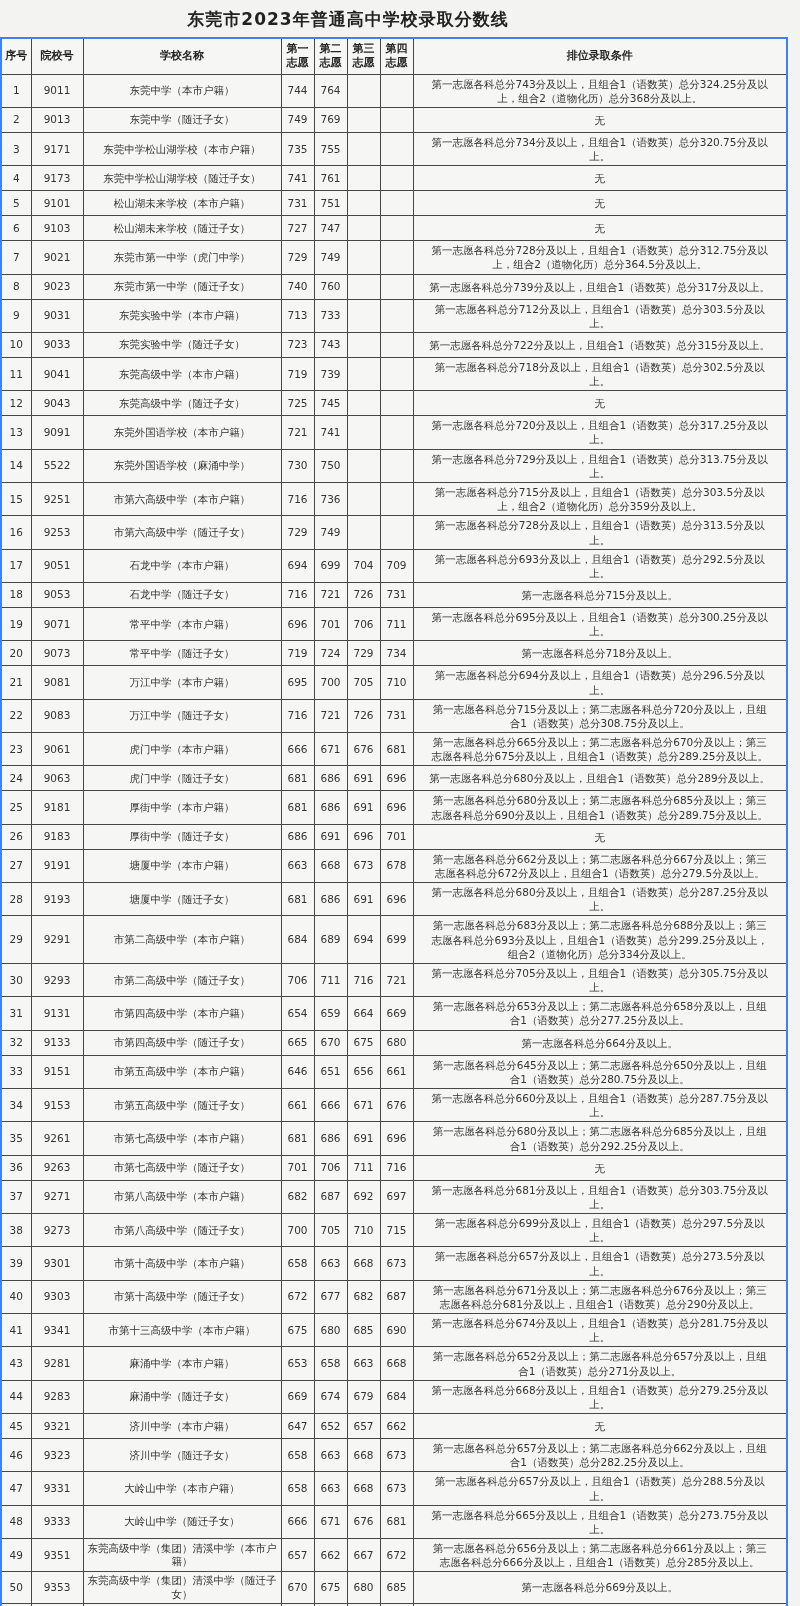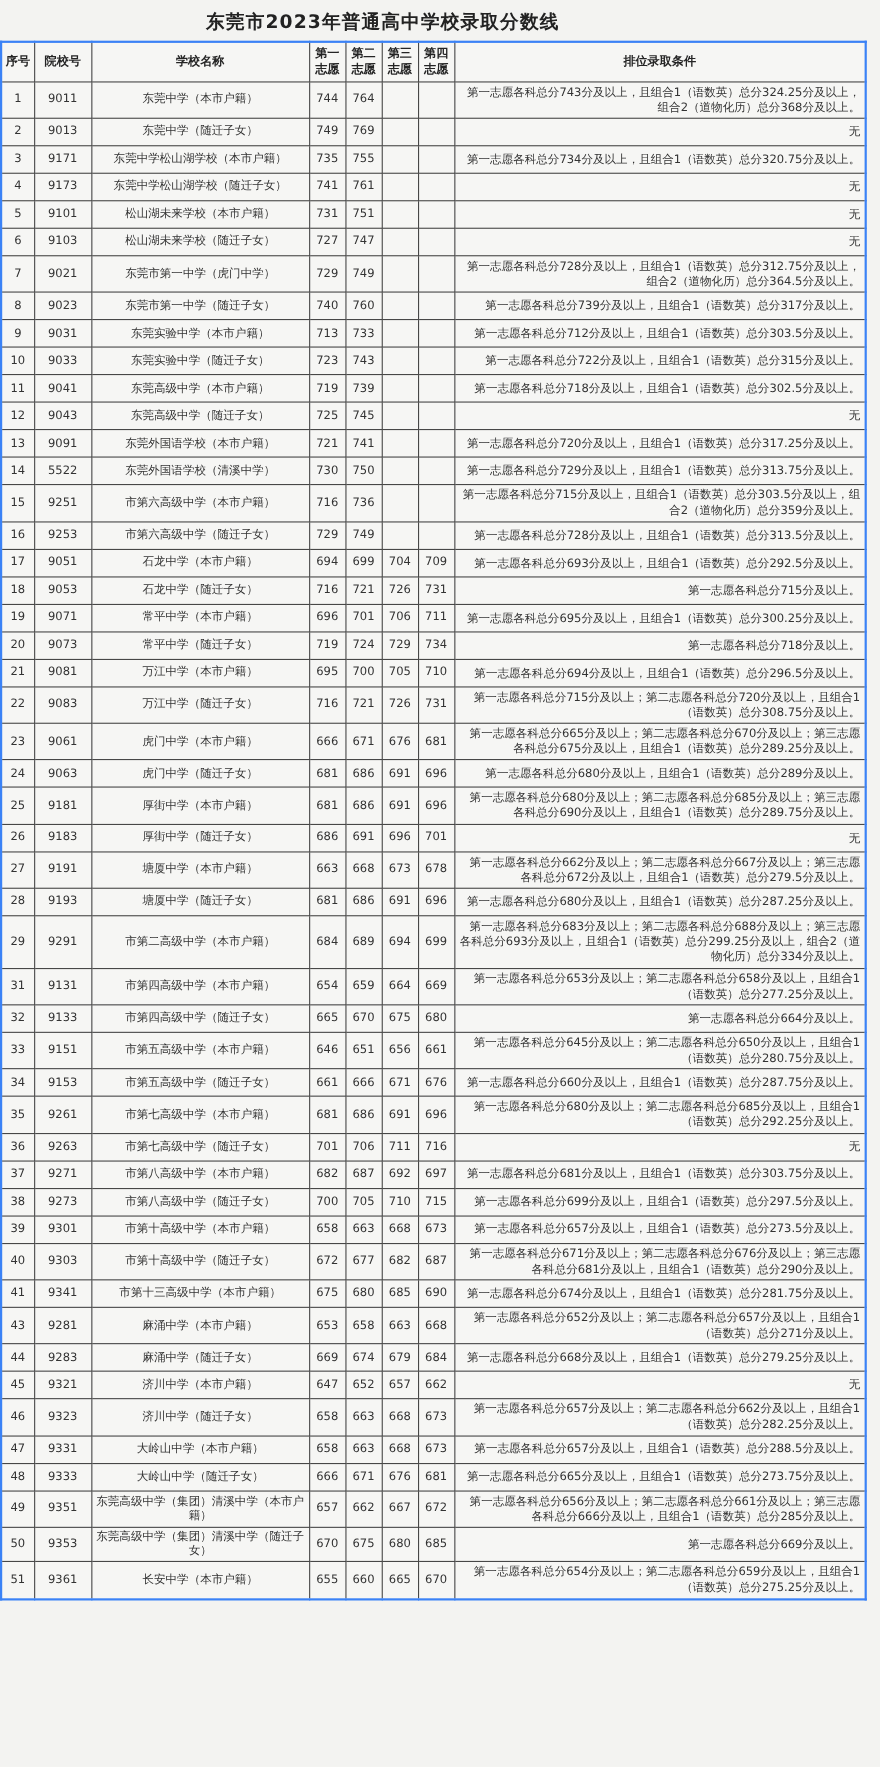--- a/index.html
+++ b/index.html
@@ -47,22 +47,22 @@
   }
   .score-table td {
     font-size: 10.5px;
     text-align: center;
     padding: 2px 2px;
     height: 25px;
     line-height: 1.25;
     color: #333;
   }
   .score-table td.cond {
-    text-align: right;
-    padding: 2px 4px;
+    text-align: center;
+    padding: 2px 14px;
     line-height: 1.35;
     word-break: break-all;
   }
   col.c-seq   { width: 30px; }
   col.c-code  { width: 52px; }
   col.c-name  { width: 198px; }
   col.c-v     { width: 33px; }
   col.c-cond  { width: 374px; }
 </style>
 </head>
@@ -220,21 +220,21 @@
           <td>东莞外国语学校（本市户籍）</td>
           <td>721</td>
           <td>741</td>
           <td></td>
           <td></td>
           <td class="cond">第一志愿各科总分720分及以上，且组合1（语数英）总分317.25分及以上。</td>
         </tr>
         <tr>
           <td>14</td>
           <td>5522</td>
-          <td>东莞外国语学校（清溪中学）</td>
+          <td>东莞外国语学校（麻涌中学）</td>
           <td>730</td>
           <td>750</td>
           <td></td>
           <td></td>
           <td class="cond">第一志愿各科总分729分及以上，且组合1（语数英）总分313.75分及以上。</td>
         </tr>
         <tr>
           <td>15</td>
           <td>9251</td>
           <td>市第六高级中学（本市户籍）</td>
@@ -378,20 +378,30 @@
           <td>29</td>
           <td>9291</td>
           <td>市第二高级中学（本市户籍）</td>
           <td>684</td>
           <td>689</td>
           <td>694</td>
           <td>699</td>
           <td class="cond">第一志愿各科总分683分及以上；第二志愿各科总分688分及以上；第三志愿各科总分693分及以上，且组合1（语数英）总分299.25分及以上，组合2（道物化历）总分334分及以上。</td>
         </tr>
         <tr>
+          <td>30</td>
+          <td>9293</td>
+          <td>市第二高级中学（随迁子女）</td>
+          <td>706</td>
+          <td>711</td>
+          <td>716</td>
+          <td>721</td>
+          <td class="cond">第一志愿各科总分705分及以上，且组合1（语数英）总分305.75分及以上。</td>
+        </tr>
+        <tr>
           <td>31</td>
           <td>9131</td>
           <td>市第四高级中学（本市户籍）</td>
           <td>654</td>
           <td>659</td>
           <td>664</td>
           <td>669</td>
           <td class="cond">第一志愿各科总分653分及以上；第二志愿各科总分658分及以上，且组合1（语数英）总分277.25分及以上。</td>
         </tr>
         <tr>

